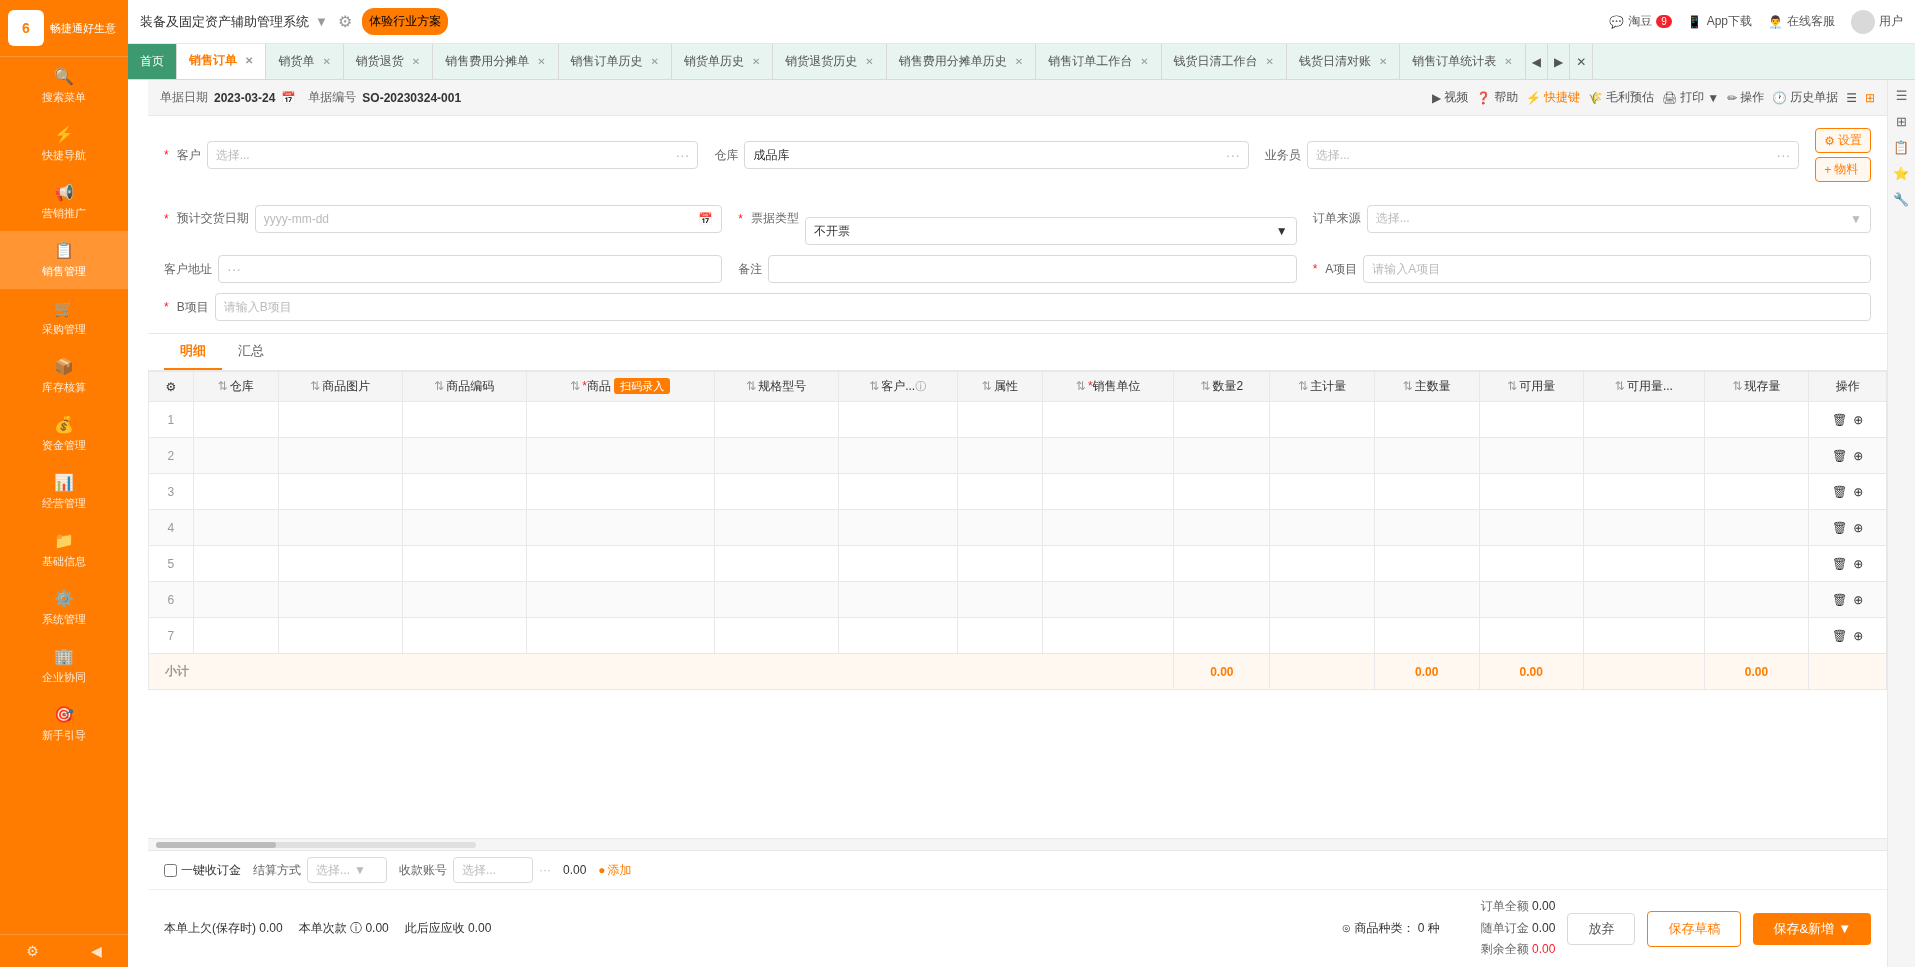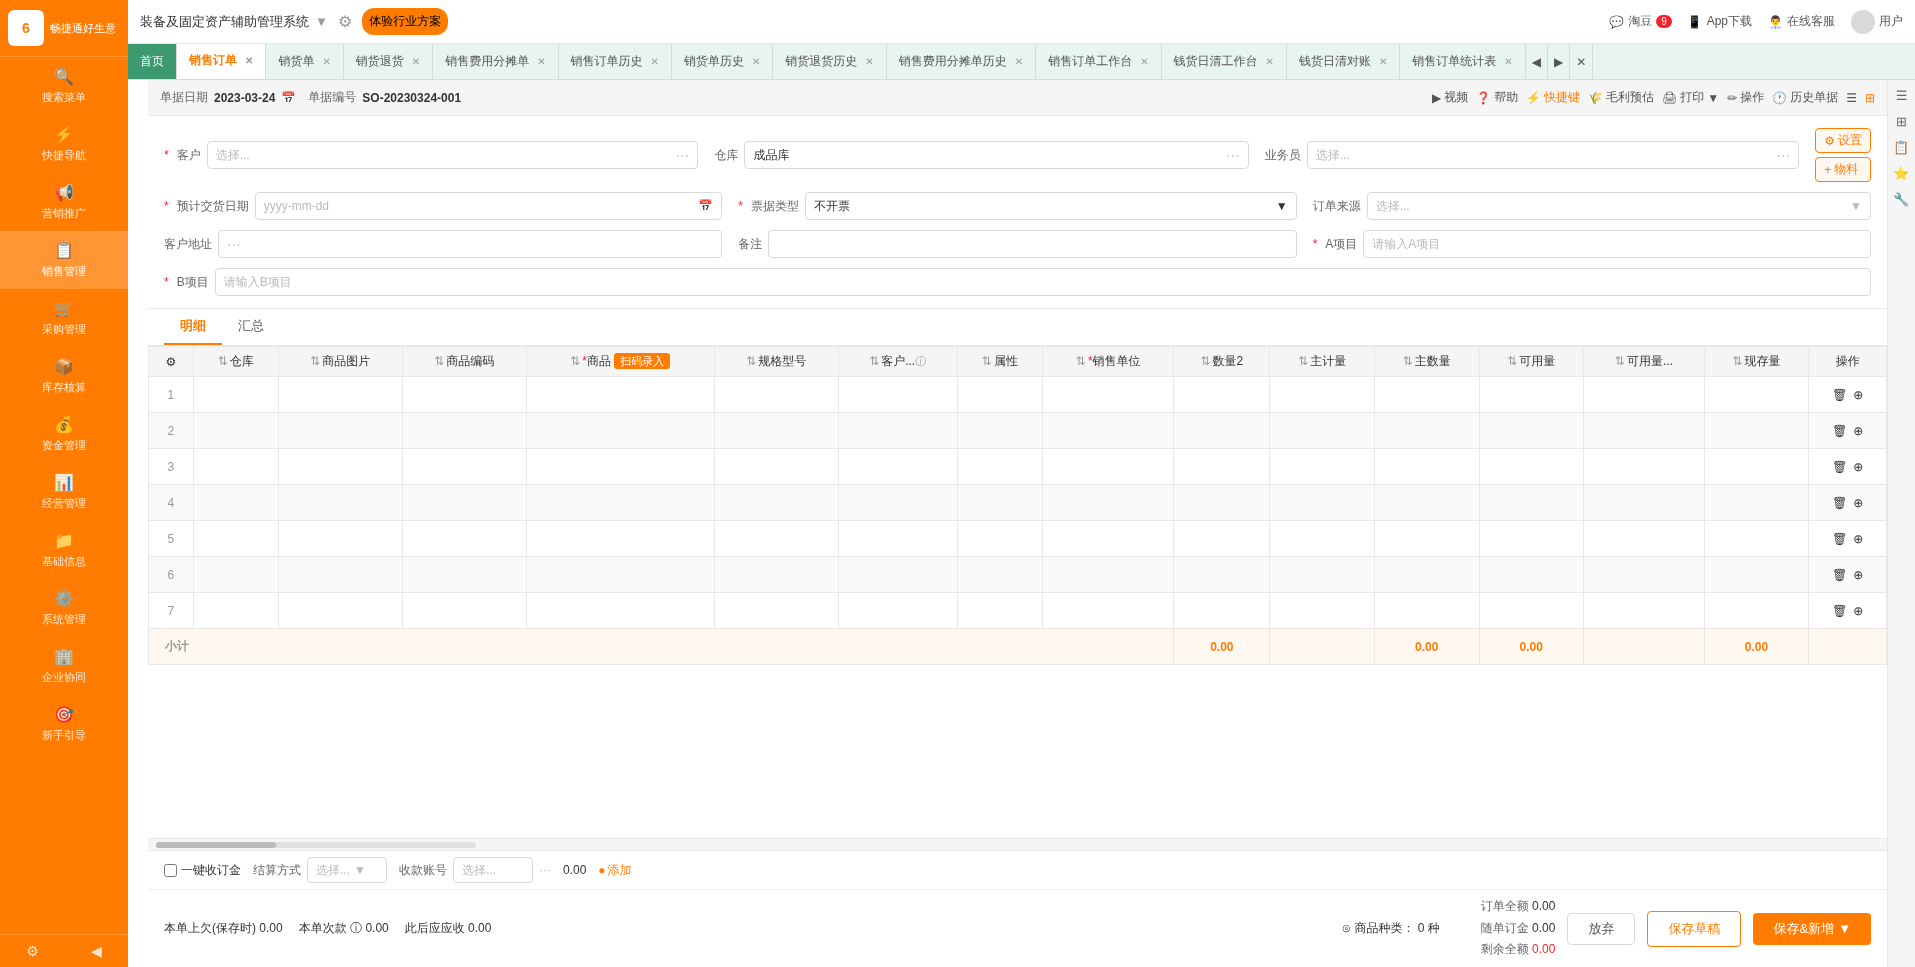--- a/index.html
+++ b/index.html
@@ -53,21 +53,21 @@
 
     
     .form-fields { padding: 12px 16px; display: flex; flex-direction: column; gap: 10px; border-bottom: 1px solid #e8e8e8; flex-shrink: 0; }
     .form-row { display: flex; align-items: center; gap: 16px; }
     .form-field { display: flex; align-items: center; gap: 6px; flex: 1; }
     .form-field .req { color: #f5222d; margin-right: 2px; }
     .form-field label { color: #666; white-space: nowrap; font-size: 12px; }
     .form-field .input-box { flex: 1; height: 28px; border: 1px solid #d9d9d9; border-radius: 4px; padding: 0 8px; font-size: 12px; color: #333; background: #fff; display: flex; align-items: center; justify-content: space-between; }
     .form-field .input-box.placeholder { color: #bbb; }
     .field-dots { color: #bbb; font-size: 14px; cursor: pointer; }
-    .field-select { display: flex; align-items: center; gap: 13px; }
+    .field-select { display: flex; align-items: center; gap: 13px; margin-top: 25px; }
 
     
     .section-tabs { display: flex; align-items: center; border-bottom: 1px solid #e8e8e8; padding: 0 16px; flex-shrink: 0; background: #fff; }
     .section-tab { padding: 8px 16px; cursor: pointer; font-size: 13px; color: #555; border-bottom: 2px solid transparent; }
     .section-tab.active { color: #ff7c00; border-bottom: 2px solid #ff7c00; font-weight: bold; }
 
     
     .table-wrap { flex: 1; overflow: auto; }
     table { width: 100%; border-collapse: collapse; font-size: 12px; min-width: 1200px; }
     thead tr { background: #f5f5f5; }

